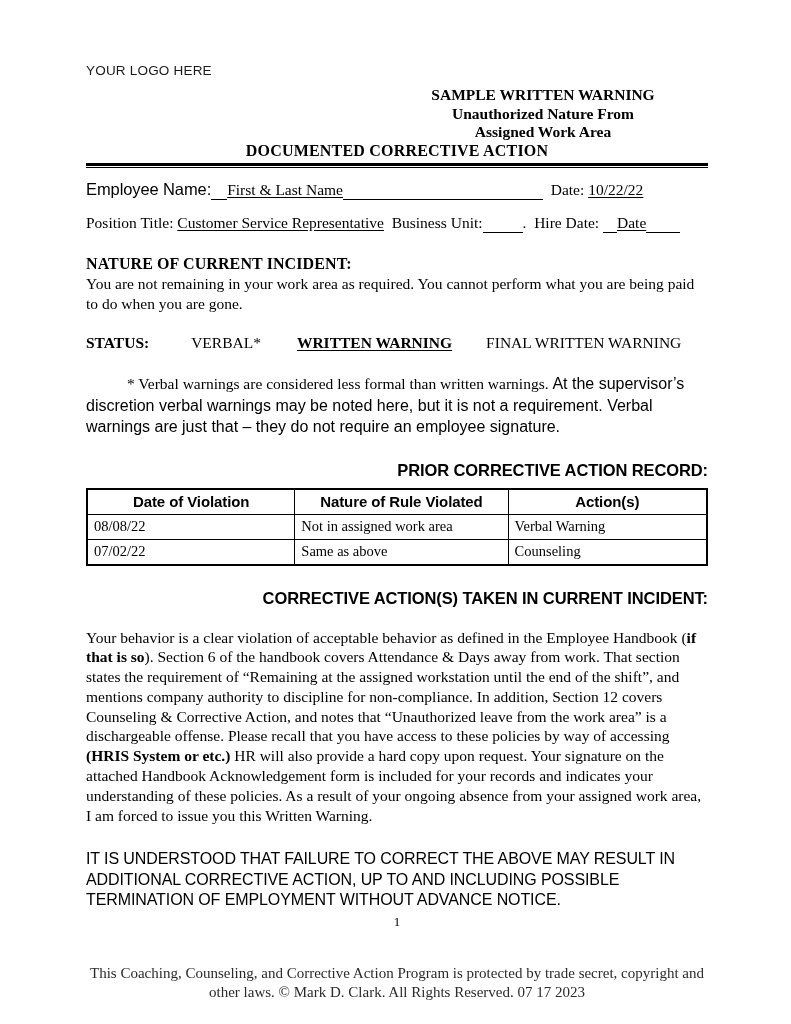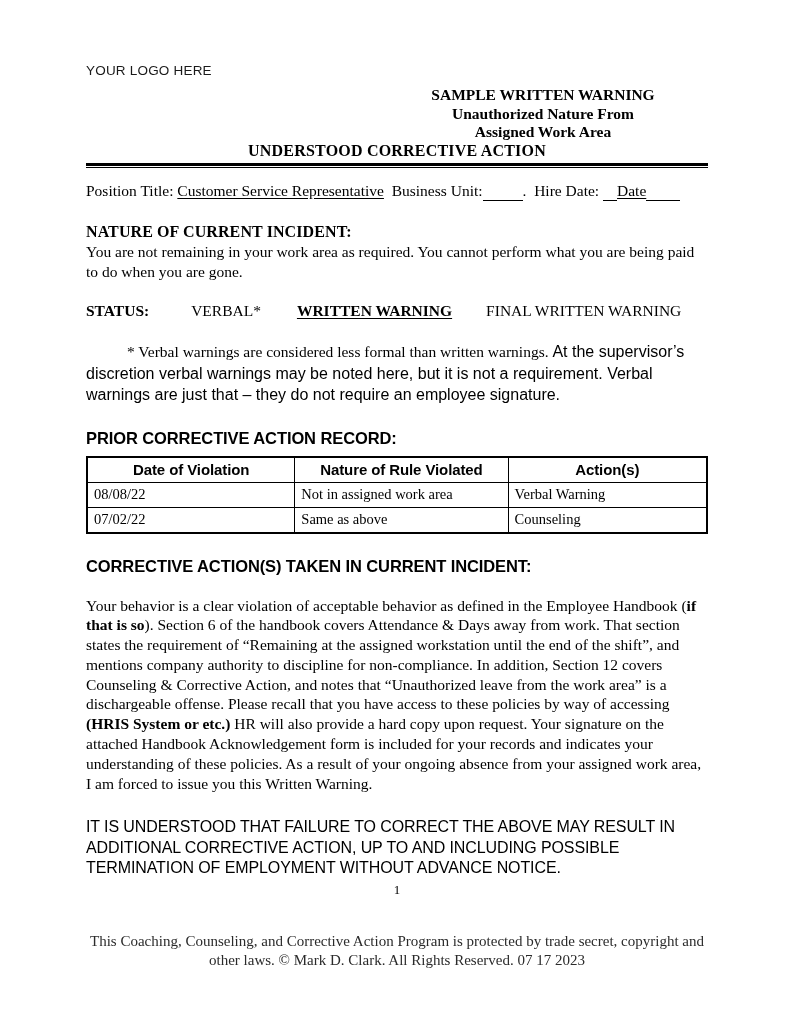--- a/index.html
+++ b/index.html
@@ -146,20 +146,21 @@
     font-family: "Liberation Sans", sans-serif;
     font-size: 16px;
   }
 
   .sec-head-sans {
     font-family: "Liberation Sans", sans-serif;
     font-weight: bold;
     font-size: 16.5px;
     letter-spacing: -0.1px;
     margin-top: 23px;
+    text-align: right;
   }
 
   
   .ca-table {
     margin-top: 8px;
     border-collapse: collapse;
     width: 100%;
     table-layout: fixed;
     border: 2px solid #000;
   }
@@ -222,25 +223,28 @@
   <div class="content">
 
     <div class="logo-line">YOUR LOGO HERE</div>
 
     <div class="header-block">
       <div class="sample-title">
         <span class="l1">SAMPLE WRITTEN WARNING</span>
         <span class="l2">Unauthorized Nature From</span>
         <span class="l3">Assigned Work Area</span>
       </div>
-      <div class="doc-title">UNDERSTOOD CORRECTIVE ACTION</div>
+      <div class="doc-title">DOCUMENTED CORRECTIVE ACTION</div>
     </div>
 
     <div class="rule"></div>
 
+    <div class="form-line">
+      <span class="lbl-sans">Employee Name:</span><span class="blank-long" style="width:16px;">&nbsp;</span><span class="fill">First &amp; Last Name</span><span class="blank-long" style="width:200px;">&nbsp;</span>&nbsp;&nbsp;<span class="lbl-serif">Date:</span>&nbsp;<span class="fill">10/22/22</span>
+    </div>
 
     <div class="form-line line2">
       <span class="lbl-serif">Position Title:</span>&nbsp;<span class="fill">Customer Service Representative</span>&nbsp;&nbsp;<span class="lbl-serif">Business Unit:</span><span class="blank-long" style="width:40px;">&nbsp;</span><span class="lbl-serif">.</span>&nbsp;&nbsp;<span class="lbl-serif">Hire Date:</span>&nbsp;<span class="blank-long" style="width:14px;">&nbsp;</span><span class="fill">Date</span><span class="blank-long" style="width:34px;">&nbsp;</span>
     </div>
 
     <div class="sec-head-serif">NATURE OF CURRENT INCIDENT:</div>
     <div class="body-serif">You are not remaining in your work area as required.  You cannot perform what you are being paid to do when you are gone.</div>
 
     <div class="status-row">
       <span class="k">STATUS:</span><span class="s1">VERBAL*</span><span class="s2">WRITTEN WARNING</span><span class="s3">FINAL WRITTEN WARNING</span>

